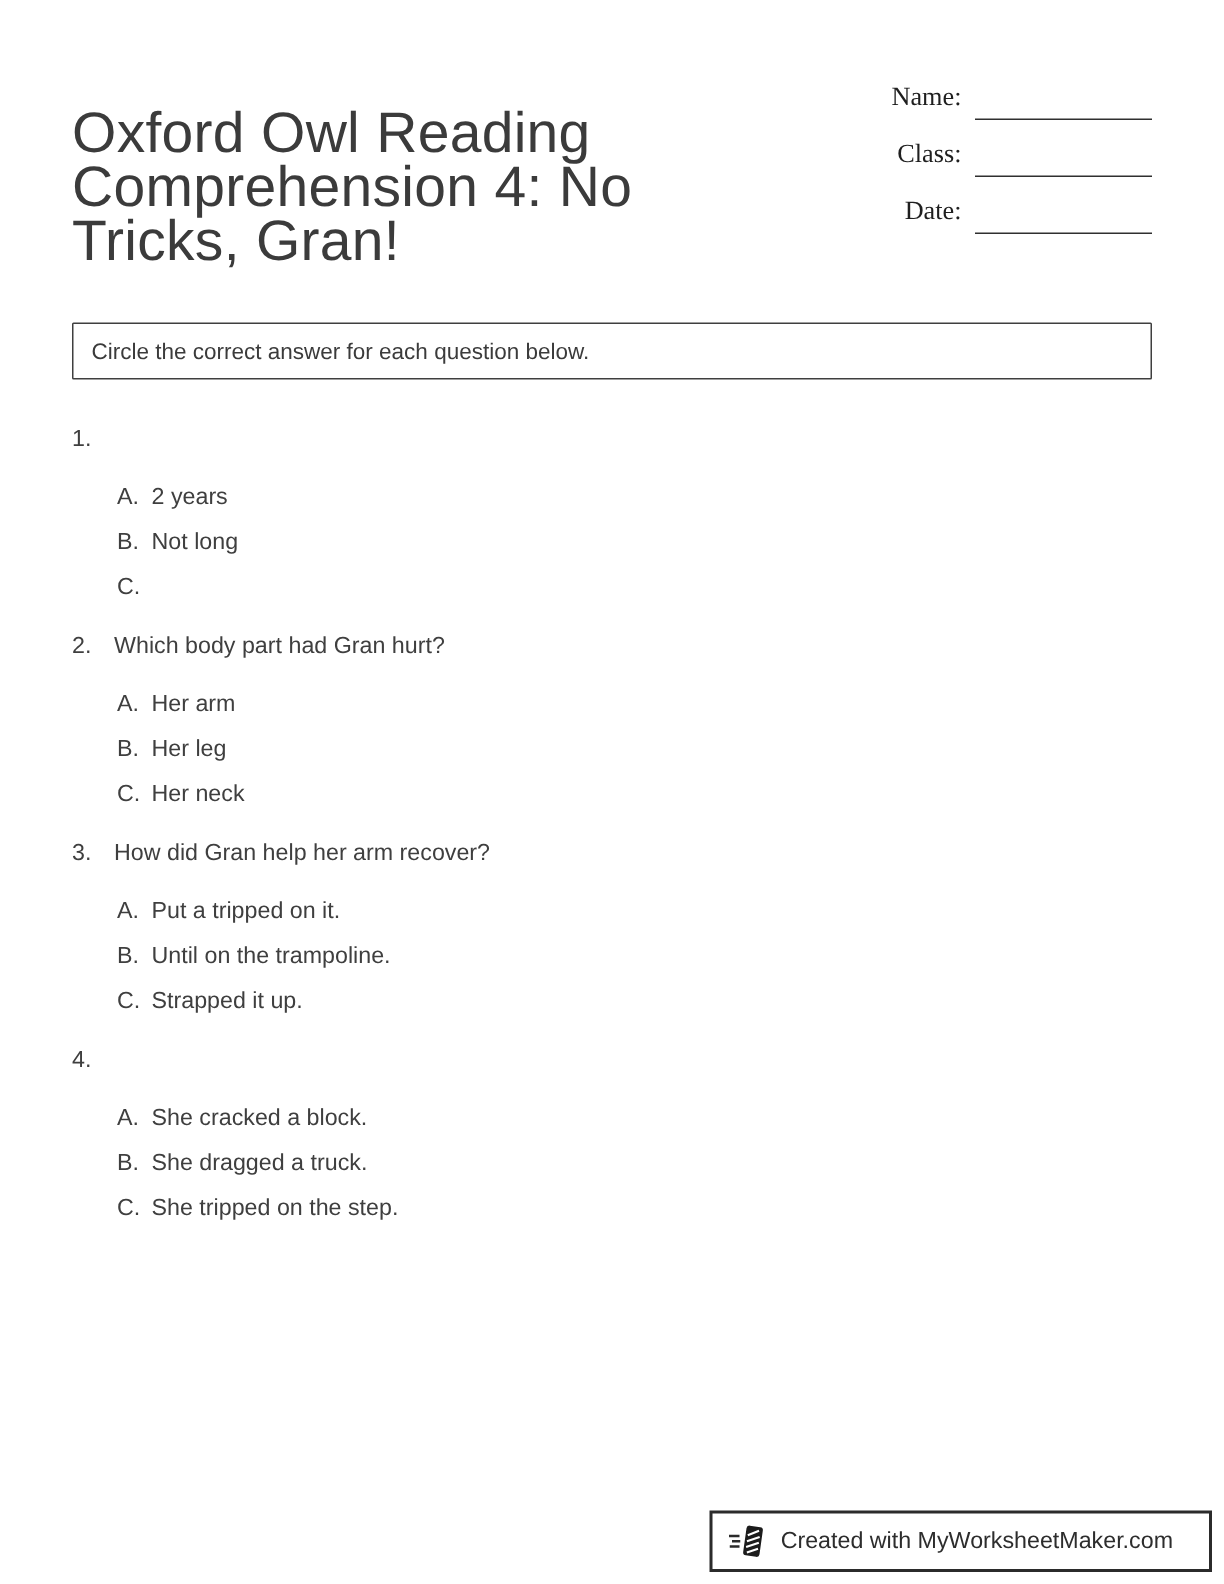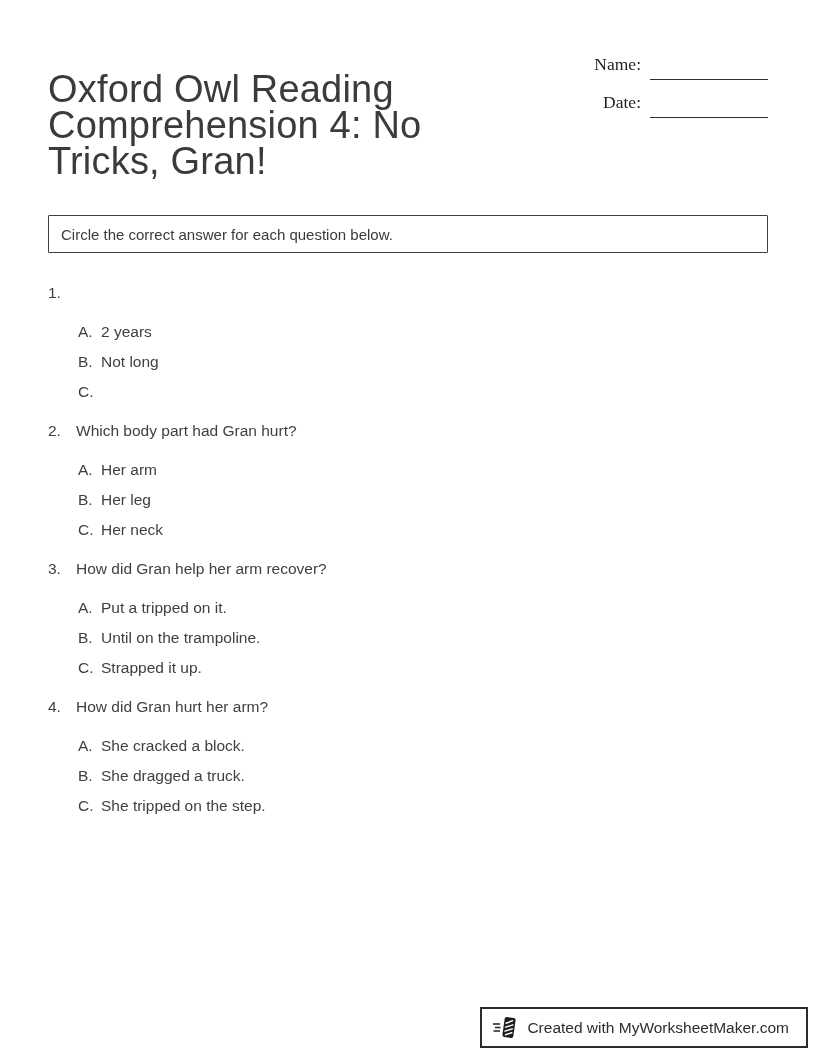--- a/index.html
+++ b/index.html
@@ -103,21 +103,21 @@
   .footer-box {
     position: absolute;
     right: 8px;
     bottom: 8px;
     height: 41px;
     box-sizing: border-box;
     border: 2px solid #2b2b2b;
     background: #ffffff;
     display: flex;
     align-items: center;
-    padding: 0 17px 0 10px;
+    padding: 0 24px 0 10px;
     gap: 8px;
   }
   .footer-text {
     font-size: 15.5px;
     color: #2d2d2d;
     white-space: nowrap;
   }
   .footer-icon { display: block; }
 </style>
 </head>
@@ -126,20 +126,24 @@
 <div class="page">
 
   <h1 class="title">Oxford Owl Reading Comprehension 4: No Tricks, Gran!</h1>
 
   <div class="meta">
     <div class="meta-row">
       <span class="meta-label">Name:</span>
       <span class="blank-line"></span>
     </div>
     <div class="meta-row">
+      <span class="meta-label">Class:</span>
+      <span class="blank-line"></span>
+    </div>
+    <div class="meta-row">
       <span class="meta-label">Date:</span>
       <span class="blank-line"></span>
     </div>
   </div>
 
   <div class="instruction-box">
     <span class="instruction-text">Circle the correct answer for each question below.</span>
   </div>
 
   <div class="questions">
@@ -201,21 +205,20 @@
         <div class="option-row">
           <span class="opt-letter">C.</span>
           <span class="opt-text">Strapped it up.</span>
         </div>
       </div>
     </div>
 
     <div class="question-block">
       <div class="question-row">
         <span class="q-number">4.</span>
-        <span class="q-text">How did Gran hurt her arm?</span>
       </div>
       <div class="options">
         <div class="option-row">
           <span class="opt-letter">A.</span>
           <span class="opt-text">She cracked a block.</span>
         </div>
         <div class="option-row">
           <span class="opt-letter">B.</span>
           <span class="opt-text">She dragged a truck.</span>
         </div>

